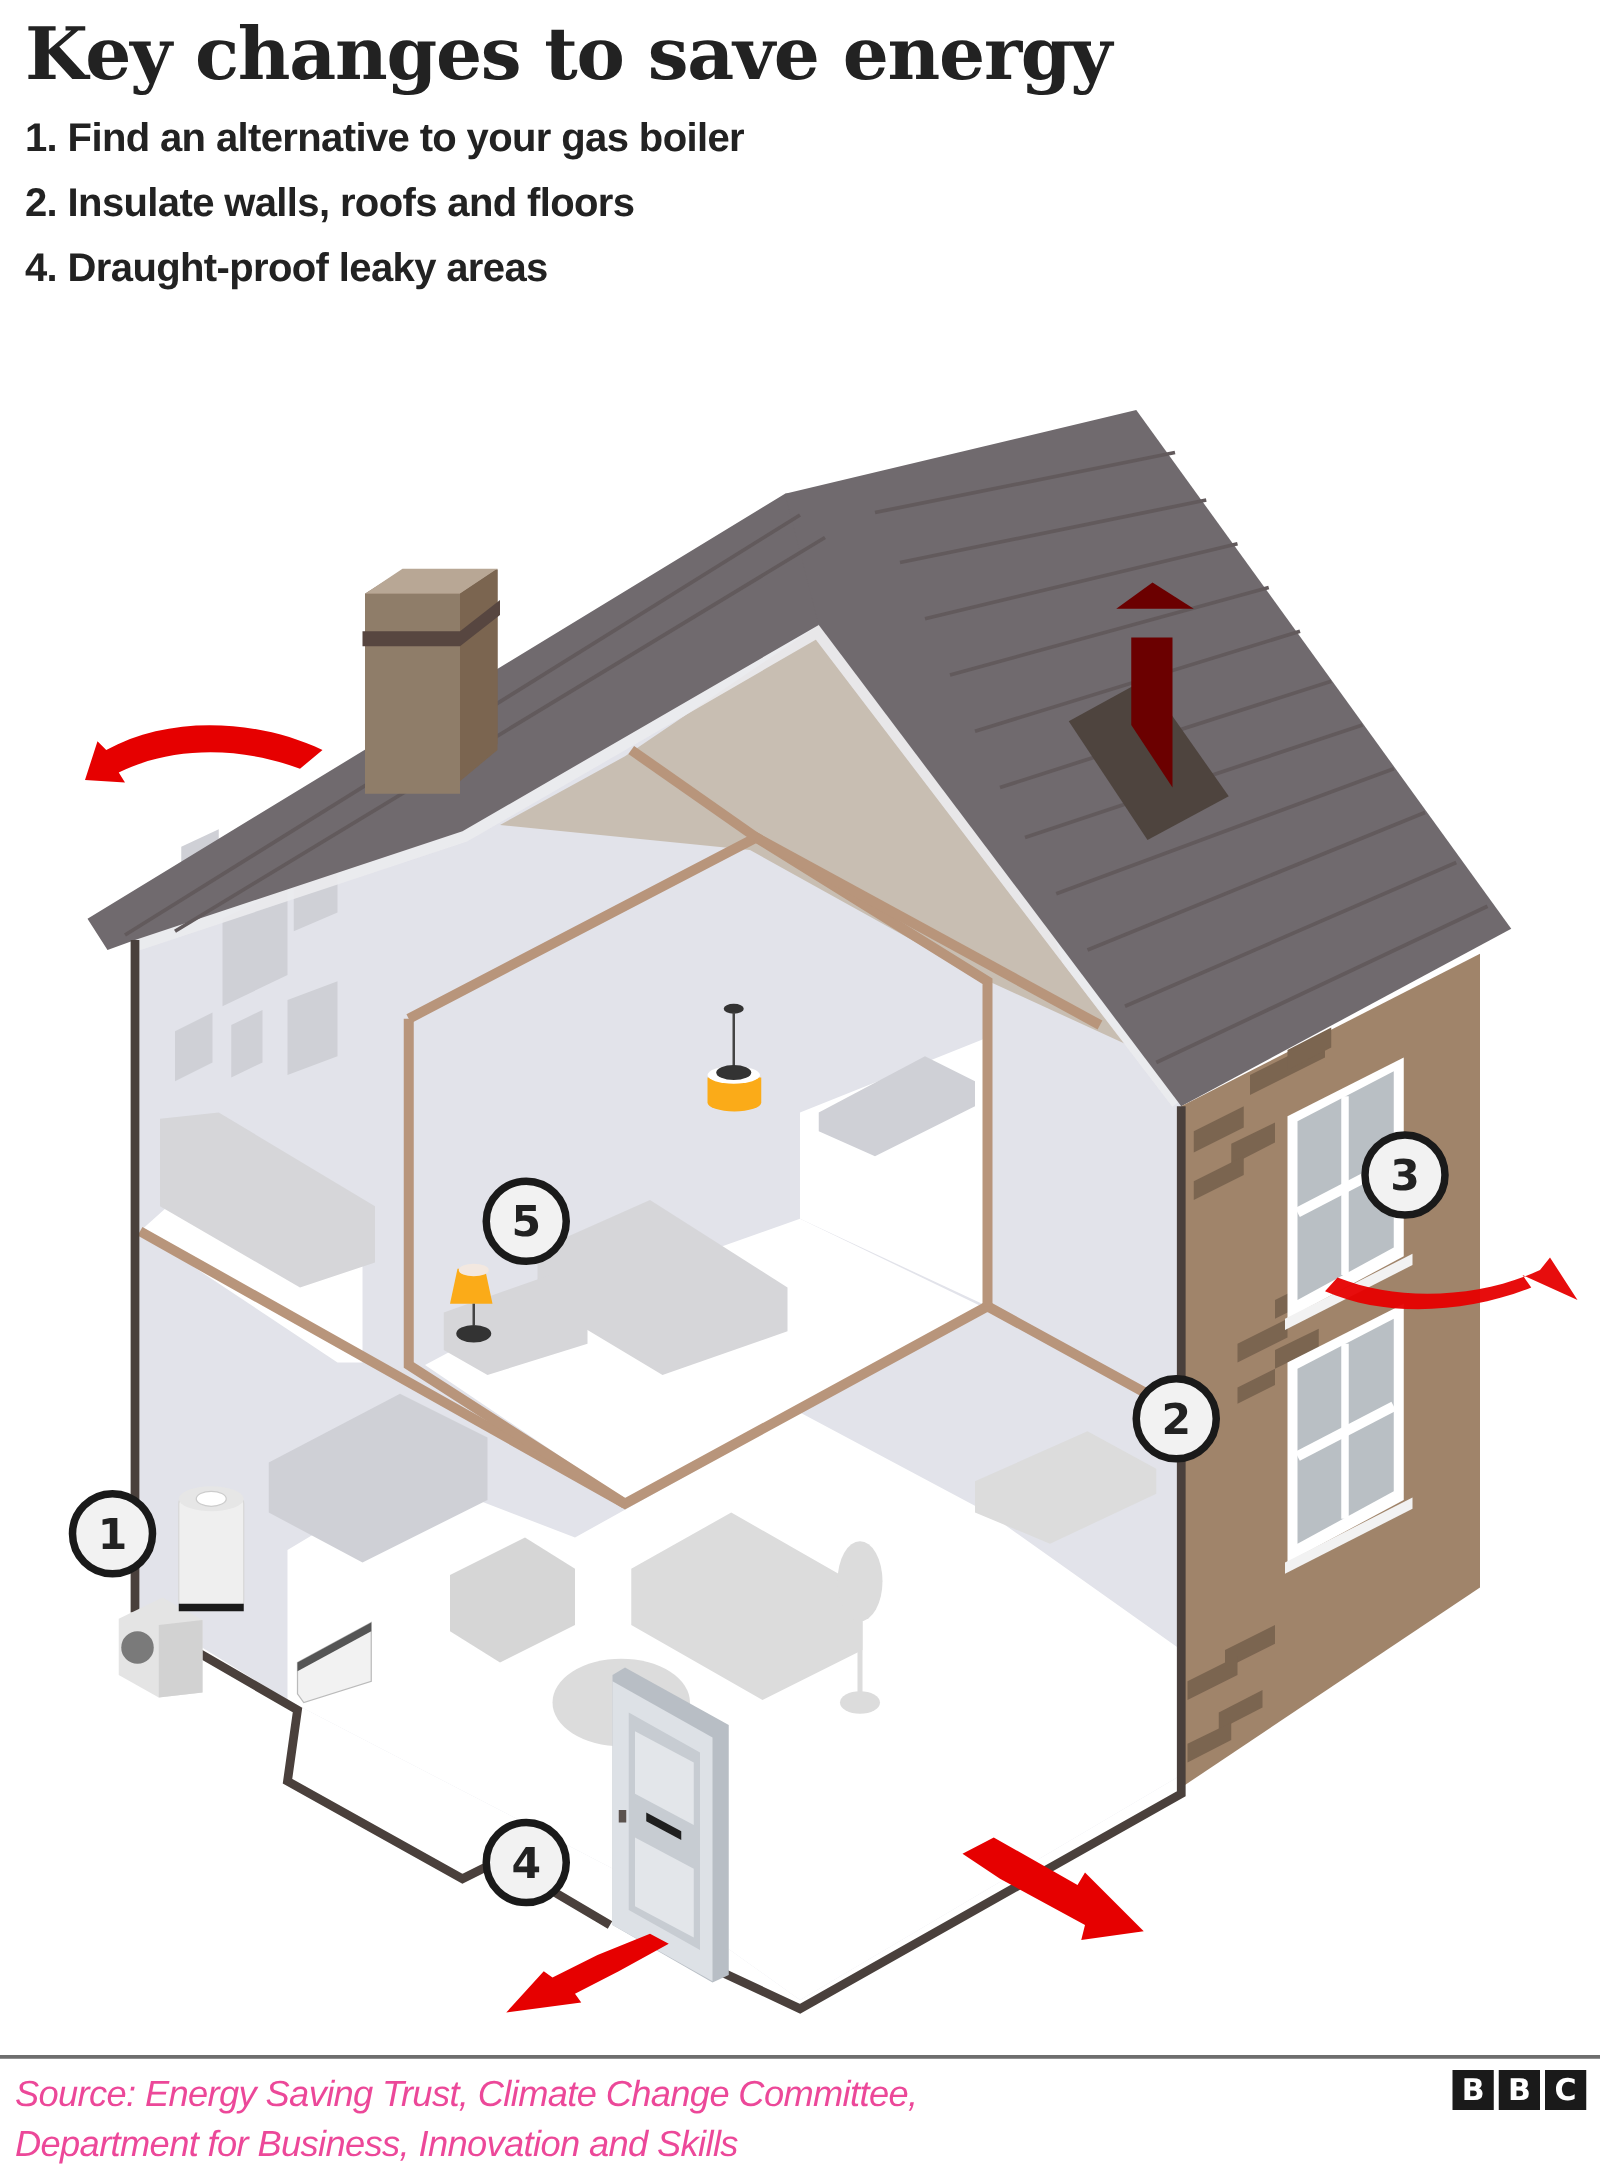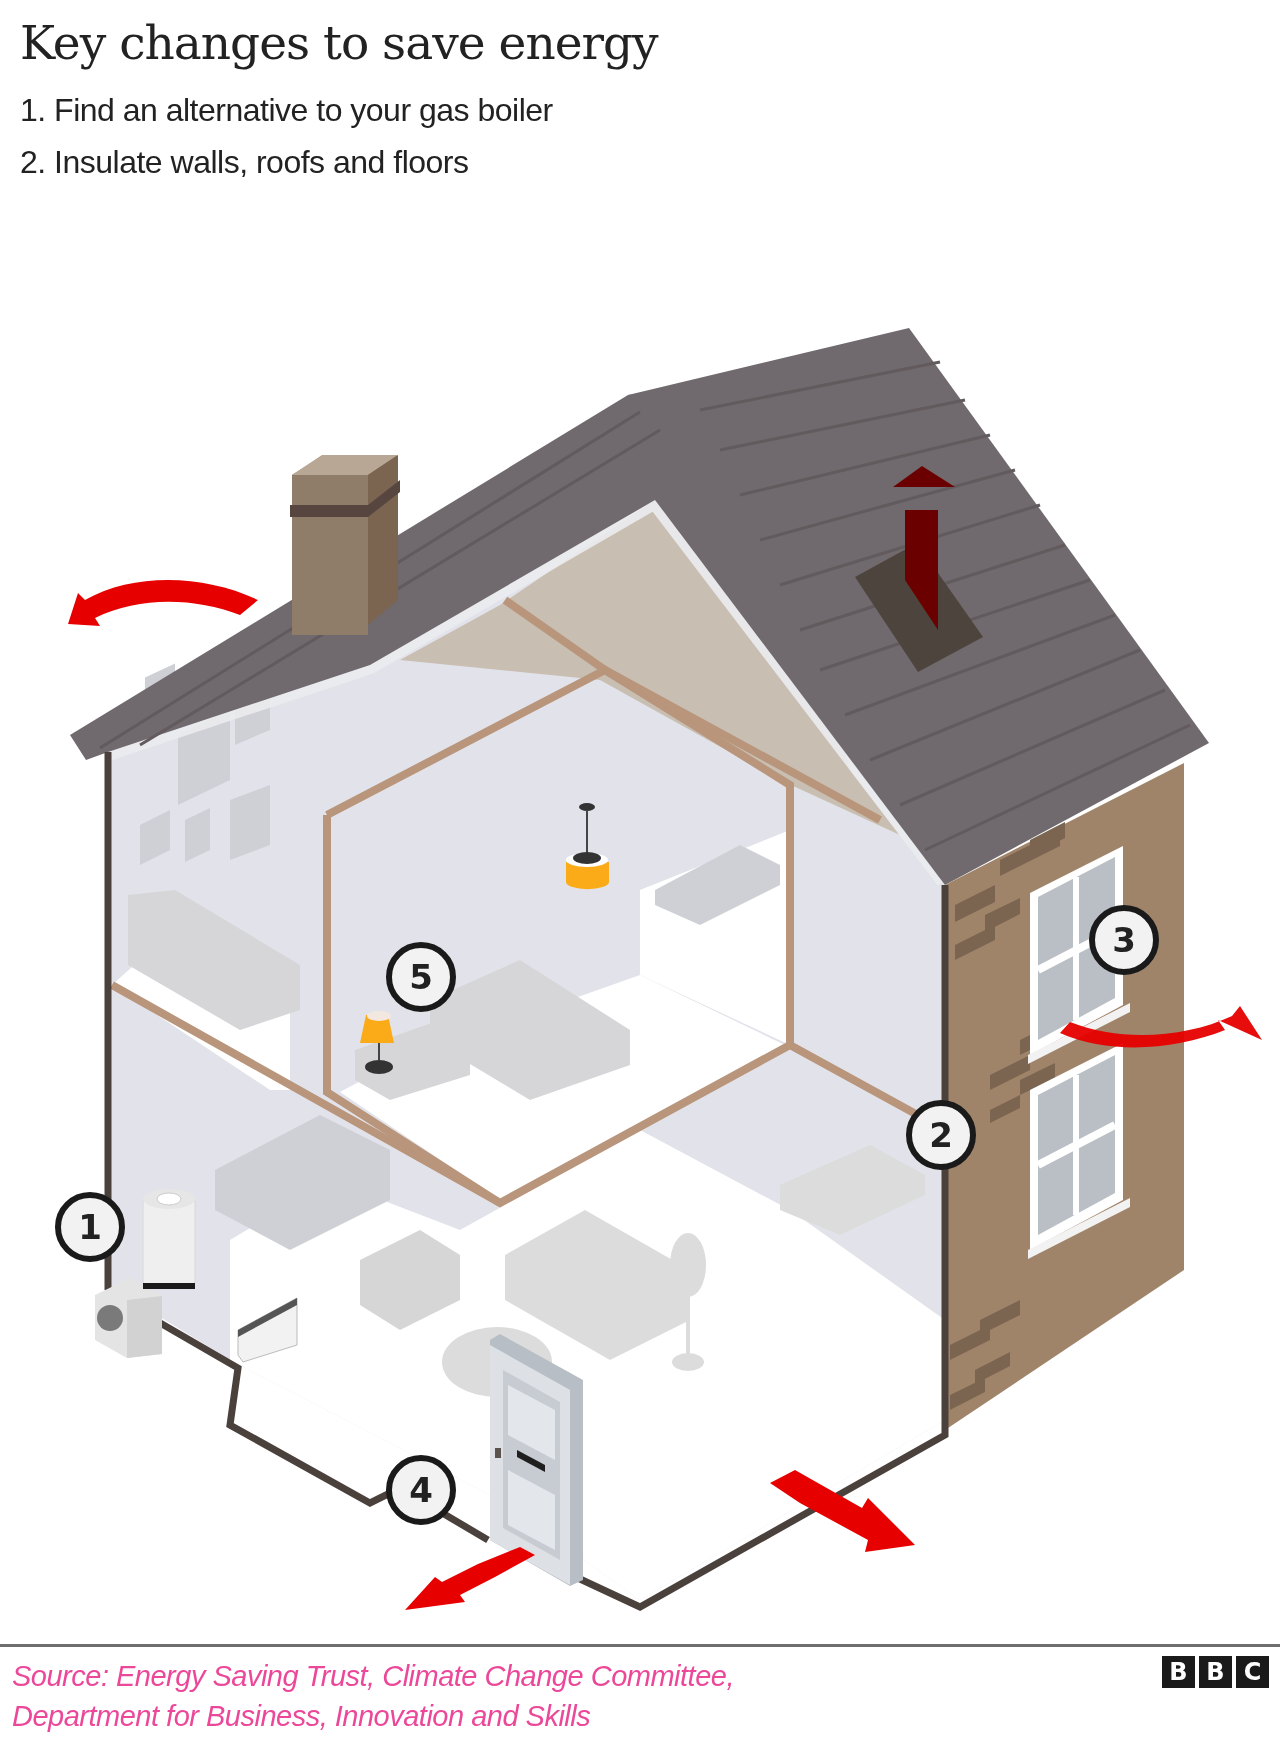--- a/index.html
+++ b/index.html
@@ -1,35 +1,36 @@
 <!DOCTYPE html>
 <html><head>
 <meta charset="utf-8">
 <style>
   html, body { margin: 0; padding: 0; background: #ffffff; }
   body { width: 1280px; height: 1746px; position: relative; overflow: hidden; font-family: "Liberation Sans", "DejaVu Sans", sans-serif; color: #222222; }
-  .title { position: absolute; left: 20px; top: 8px; font-family: "DejaVu Serif", "Liberation Serif", serif; font-size: 47px; font-weight: normal; letter-spacing: -1px; color: #222222; margin: 0; line-height: 70px; }
-  .steps { position: absolute; left: 20px; top: 84px; margin: 0; padding: 0; list-style: none; }
+  .title { position: absolute; left: 20px; top: 8px; font-family: "DejaVu Serif", "Liberation Serif", serif; font-size: 58px; font-weight: bold; letter-spacing: -1px; color: #222222; margin: 0; line-height: 70px; }
+  .steps { position: absolute; left: 20px; top: 84px; margin: 0; padding: 0; list-style: none; font-weight: bold; }
   .steps li { font-size: 32px; line-height: 52px; height: 52px; color: #222222; letter-spacing: -0.5px; }
   .illus { position: absolute; left: 0; top: 0; width: 1280px; height: 1746px; }
   .badge text { font-family: "DejaVu Sans", sans-serif; font-weight: bold; font-size: 34px; fill: #222222; }
   .footer-rule { position: absolute; left: 0; top: 1644px; width: 1280px; height: 3px; background: #6e6e6e; }
   .source { position: absolute; left: 12px; top: 1656px; font-size: 29px; line-height: 40px; color: #ec4899; letter-spacing: -0.5px; width: 1000px; font-style: italic; }
   .source span { display: block; }
   .bbc { position: absolute; left: 1162px; top: 1656px; display: flex; gap: 4px; }
   .bbc .blk { width: 33px; height: 32px; background: #1a1a1a; color: #ffffff; font-family: "DejaVu Sans", sans-serif; font-weight: bold; font-size: 24px; line-height: 32px; text-align: center; }
 </style>
 </head>
 <body>
 
 <h1 class="title">Key changes to save energy</h1>
 
 <ul class="steps">
   <li>1. Find an alternative to your gas boiler</li>
   <li>2. Insulate walls, roofs and floors</li>
+  <li>4. Draught-proof leaky areas</li>
 </ul>
 
 <svg class="illus" viewBox="0 0 1280 1746" xmlns="http://www.w3.org/2000/svg">
 
   <g>
     <polygon points="108,752 370,665 628,500 780,545 830,560 945,880 945,1420 640,1600 500,1500 230,1360 108,1285" fill="#e2e3ea"></polygon>
 
     <polygon points="112,985 270,1090 290,1090 290,960 190,915" fill="#ffffff"></polygon>
     <polygon points="340,1092 500,1200 785,1045 640,975 400,1060" fill="#ffffff"></polygon>
     <polygon points="230,1360 500,1500 640,1600 945,1420 945,1320 790,1210 640,1130 460,1230 330,1180 230,1240" fill="#ffffff"></polygon>

